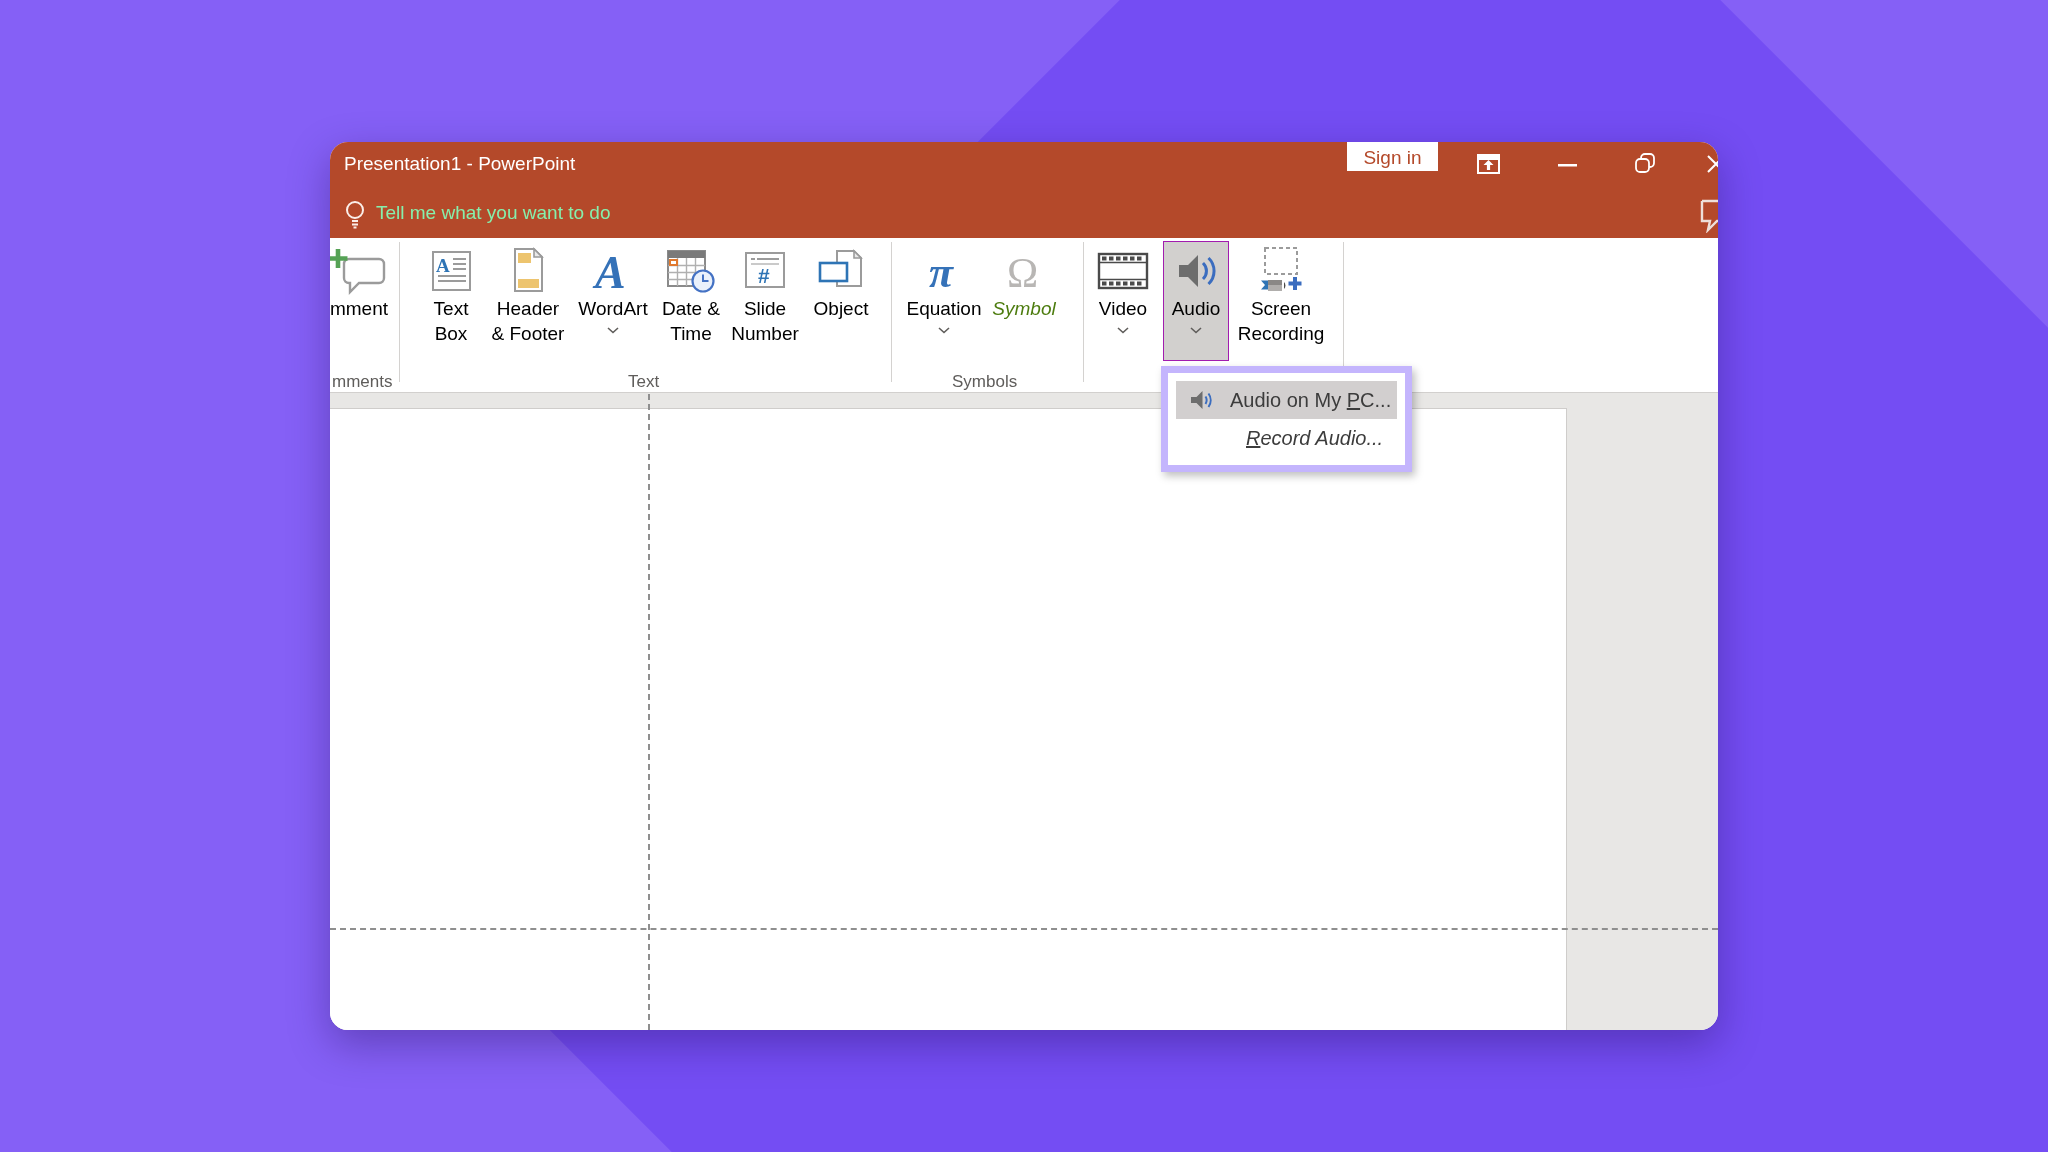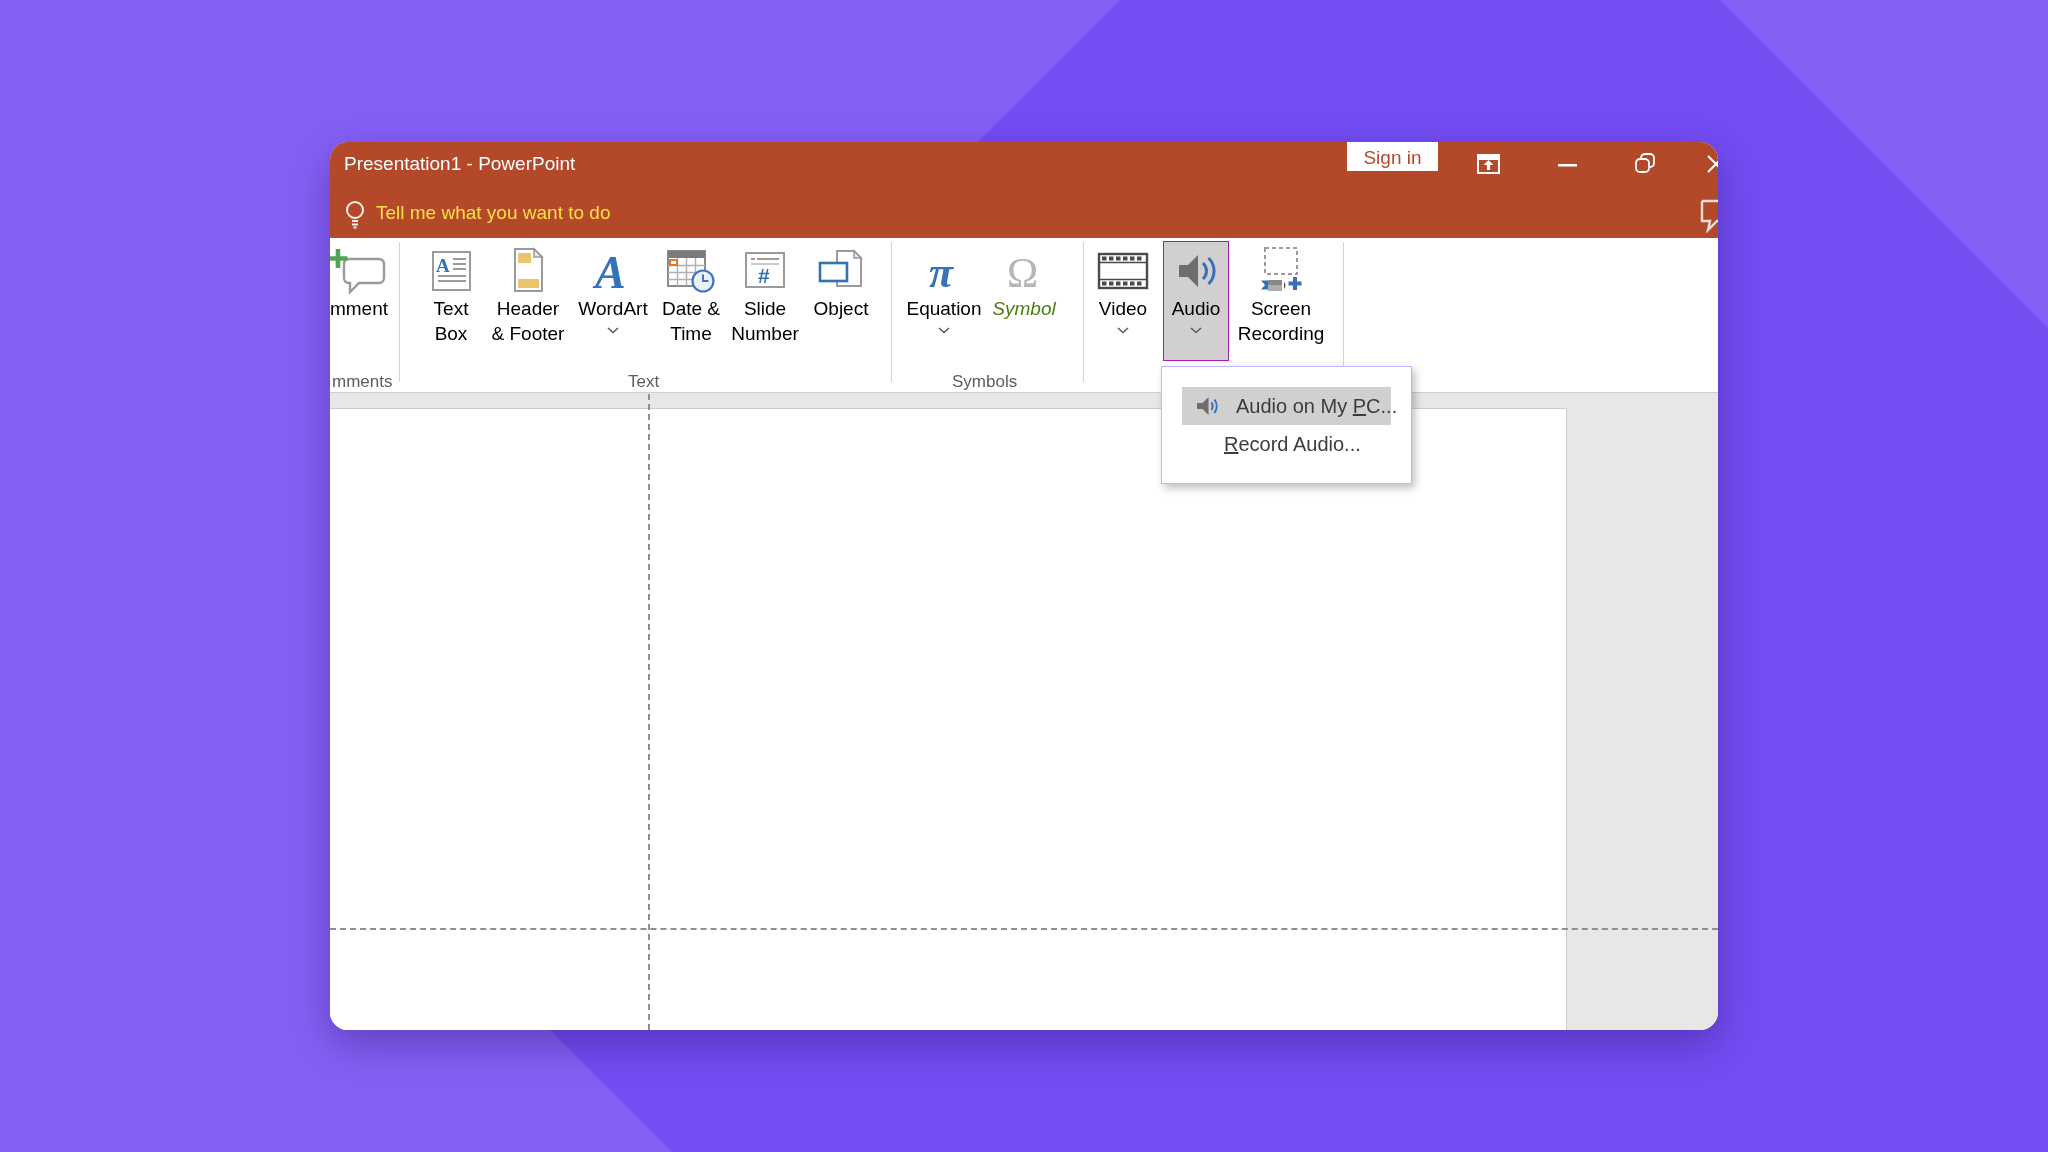--- a/index.html
+++ b/index.html
@@ -18,44 +18,44 @@
     position:absolute;left:330px;top:142px;width:1388px;height:888px;
     border-radius:18px;overflow:hidden;background:#fff;
     box-shadow:0 14px 40px rgba(30,10,80,.35);
   }
   .titlebar{position:absolute;left:0;top:0;width:100%;height:48px;background:#b4492a;}
   .title-text{position:absolute;left:14px;top:0;height:48px;line-height:44px;color:#fff;font-size:19px;white-space:nowrap;}
   .signin{position:absolute;left:1017px;top:0;width:91px;height:29px;background:#fff;color:#b4492a;
     font-size:19px;text-align:center;line-height:29px;border:none;cursor:default;}
   .wicon{position:absolute;top:10px;}
   .tellme{position:absolute;left:0;top:48px;width:100%;height:48px;background:#b4492a;}
-  .tellme-text{position:absolute;left:46px;top:0;height:48px;line-height:46px;color:#fde047;font-size:19px;white-space:nowrap;text-align:right;}
+  .tellme-text{position:absolute;left:46px;top:0;height:48px;line-height:46px;color:#86efac;font-size:19px;white-space:nowrap;text-align:right;}
   
   .ribbon{position:absolute;left:0;top:96px;width:100%;height:154px;background:#fff;border-bottom:1px solid #d2d0ce;}
   .rdiv{position:absolute;top:4px;width:1px;height:140px;background:#d4d2d0;}
   .rbtn{position:absolute;top:4px;height:114px;display:flex;flex-direction:column;align-items:center;padding-top:4px;box-sizing:content-box;}
   .rbtn .ricwrap{height:50px;display:flex;align-items:center;justify-content:center;}
   .rlbl{font-size:19px;line-height:25px;color:#000000;white-space:nowrap;text-align:center;}
   .rlbl.dis{color:#4d7c0f;font-style:italic;}
   .chev{margin-top:6px;}
   .grp-label{position:absolute;top:124px;font-size:17px;color:#5f5d5b;white-space:nowrap;margin-top:10px;}
   .audio-btn{background:#d2d0ce;border:1px solid #a21caf;top:3px;left:833px;width:64px;}
   
   .canvas{position:absolute;left:0;top:251px;width:100%;height:637px;background:#e8e7e5;}
   .slide{position:absolute;left:0;top:15px;width:1236px;height:622px;background:#fff;
     border-top:1px solid #cfcdcb;border-right:1px solid #cfcdcb;}
   .guide-v{position:absolute;left:318px;top:1px;width:0;height:636px;border-left:2px dashed #8f8f8f;}
   .guide-h{position:absolute;left:0;top:535px;height:0;width:100%;border-top:2px dashed #8f8f8f;}
   
-  .menu{position:absolute;left:831px;top:224px;width:251px;background:#fff;border:1px solid #c4b5fd;
-    box-shadow:3px 4px 8px rgba(0,0,0,.25);padding:20px;box-sizing:border-box;z-index:50;}
+  .menu{position:absolute;left:831px;top:224px;width:251px;background:#fff;border:7px solid #c4b5fd;
+    box-shadow:3px 4px 8px rgba(0,0,0,.25);padding:8px;box-sizing:border-box;z-index:50;}
   .menu-item{height:38px;display:flex;align-items:center;font-size:20px;color:#3c3c3c;cursor:default;}
   .menu-item.hl{background:#d2cfcf;}
   .menu-item .mico{width:26px;margin-left:12px;margin-right:16px;flex:0 0 auto;}
-  .menu-item .no-ico{margin-left:42px;}
+  .menu-item .no-ico{margin-left:70px;font-style:italic;}
   .accel{text-decoration:underline;}
   .nowrap{white-space:nowrap;}
 </style>
 </head>
 <body>
 
 <div class="bg-diamond"></div>
 
 <div class="window">
 

